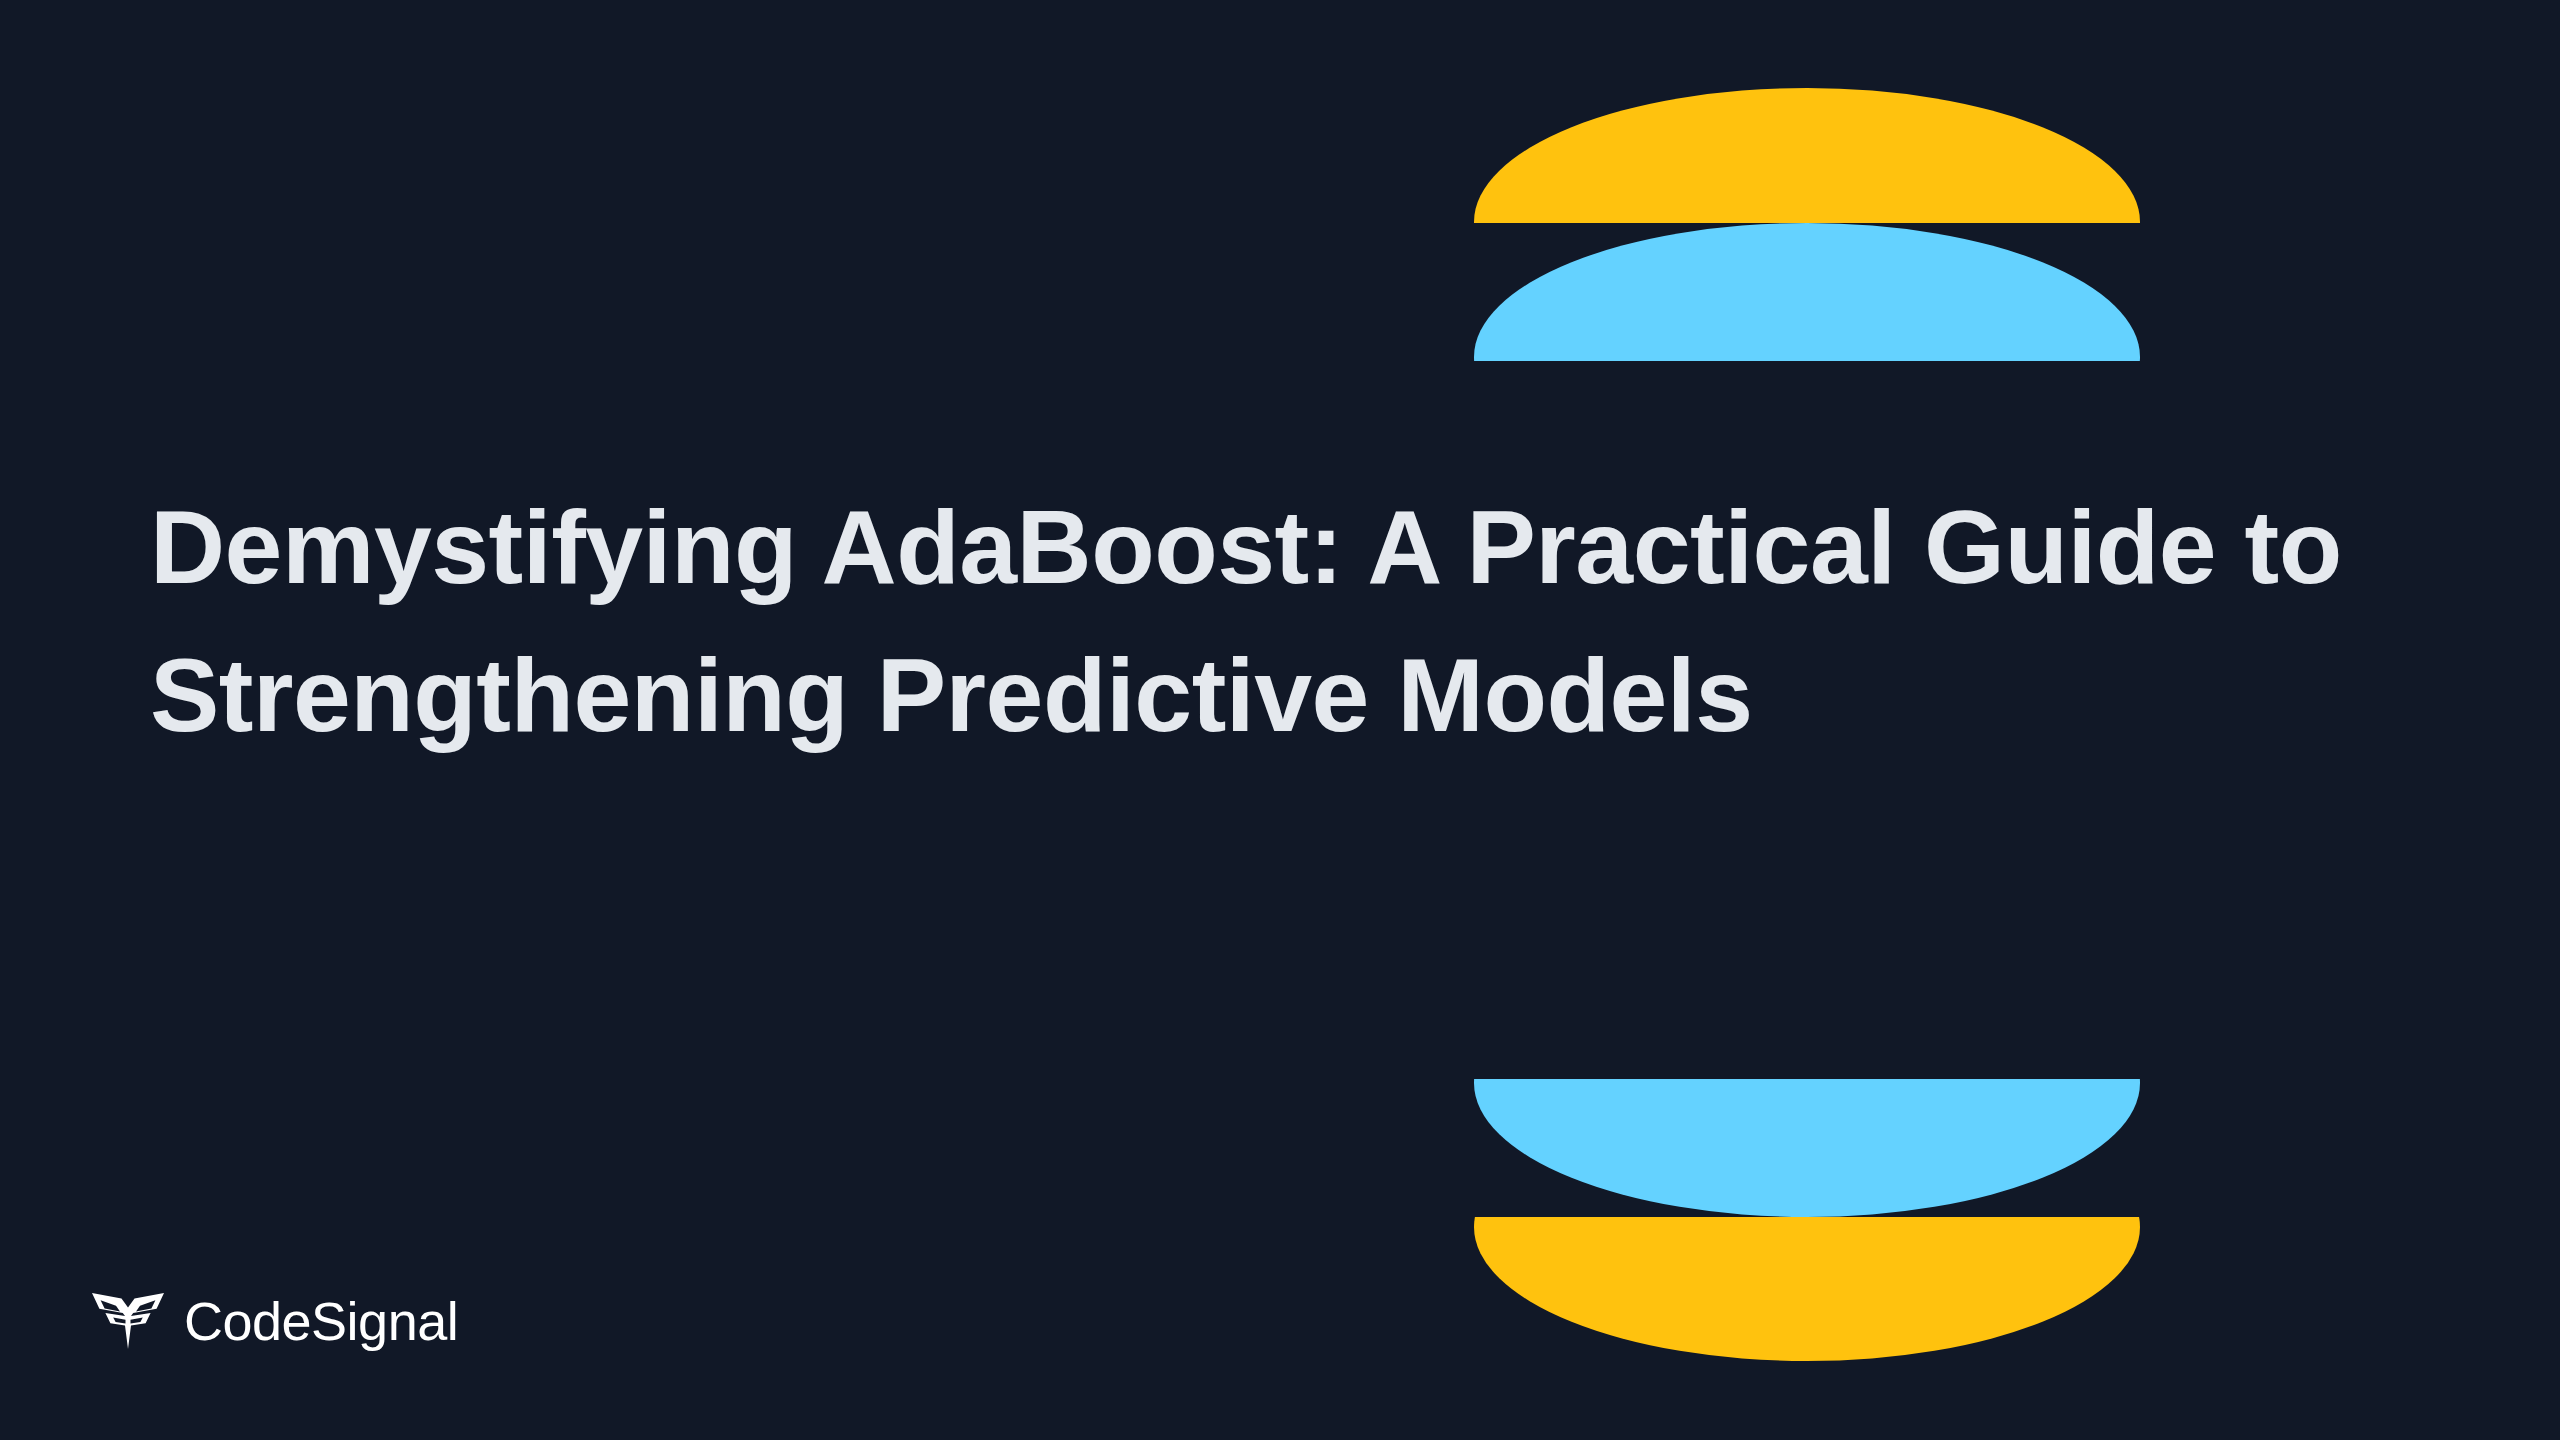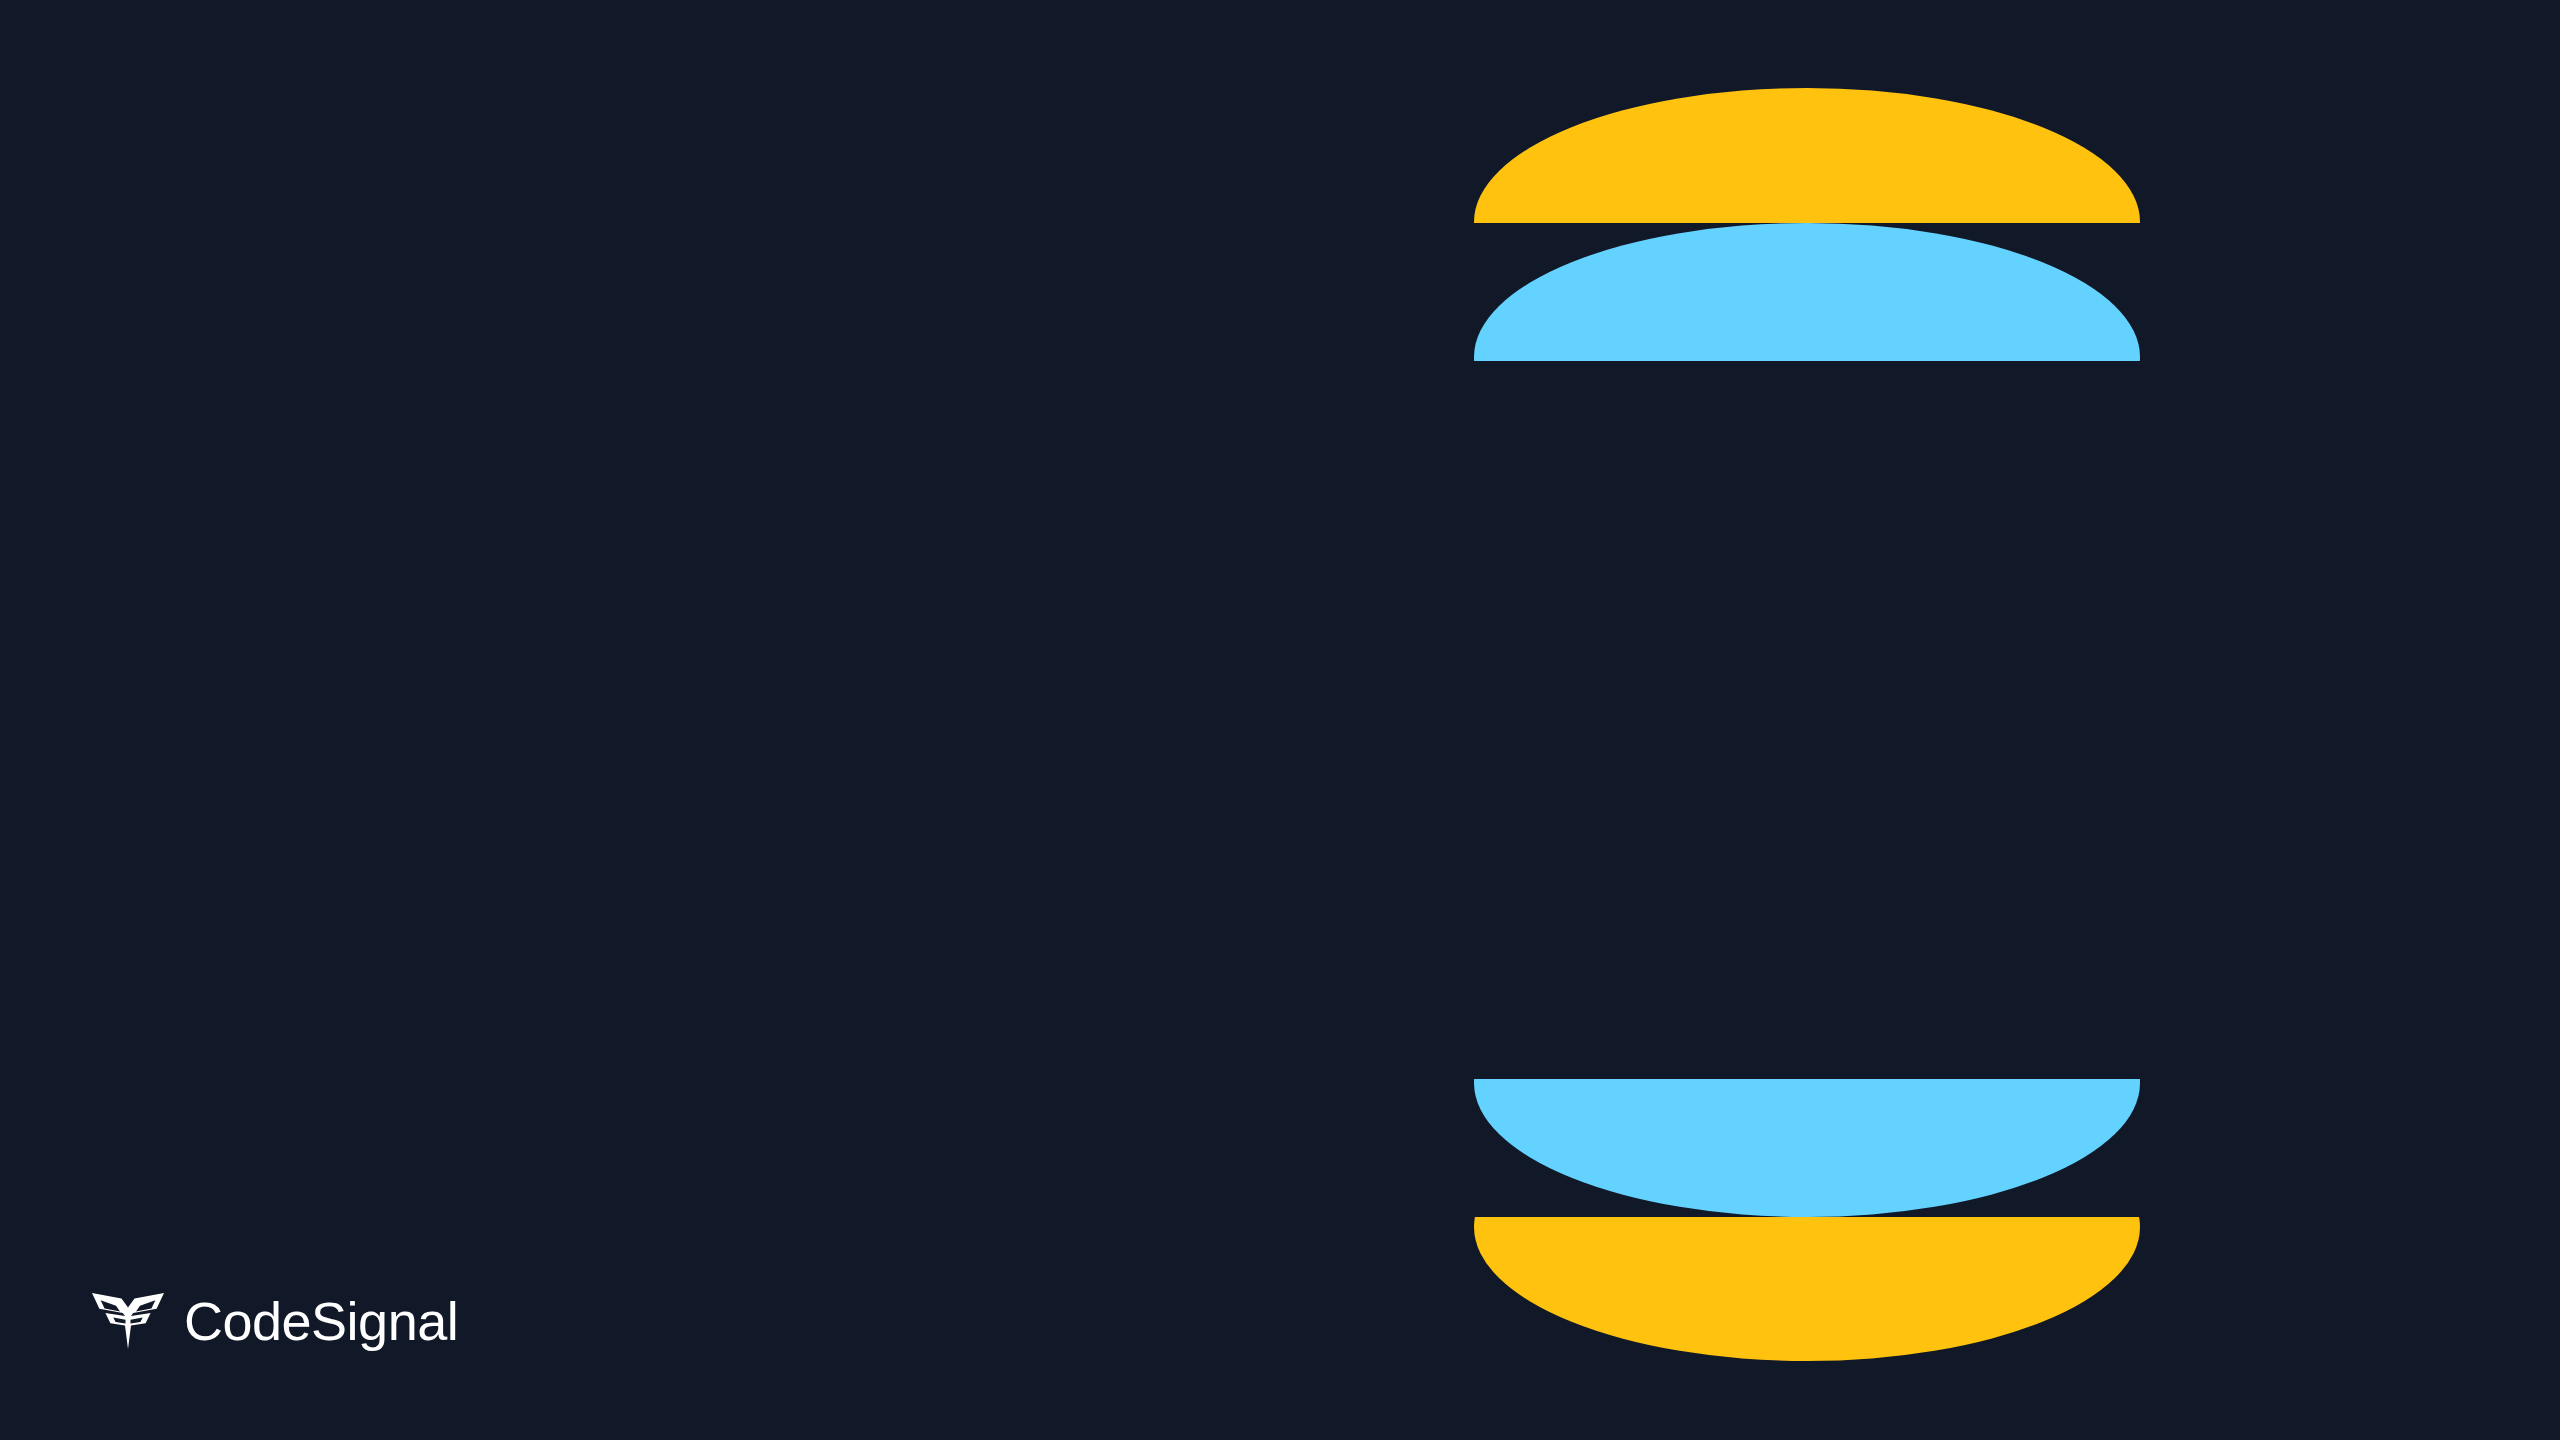--- a/index.html
+++ b/index.html
@@ -114,20 +114,21 @@
 
   <div class="deco-group bottom">
     <div class="dome bot-blue">
       <div class="ell"></div>
     </div>
     <div class="dome bot-yellow">
       <div class="ell"></div>
     </div>
   </div>
 
+  <h1 class="title">Demystifying AdaBoost: A Practical Guide to Strengthening Predictive Models</h1>
 
   <div class="logo">
     <span class="logo-mark">
       <svg width="76" height="64" viewBox="0 0 76 64" aria-hidden="true">
         <path fill="#FFFFFF" d="
           M 2 6
           L 31.5 11.6
           L 38 20.5
           L 44.5 11.6
           L 74 6

